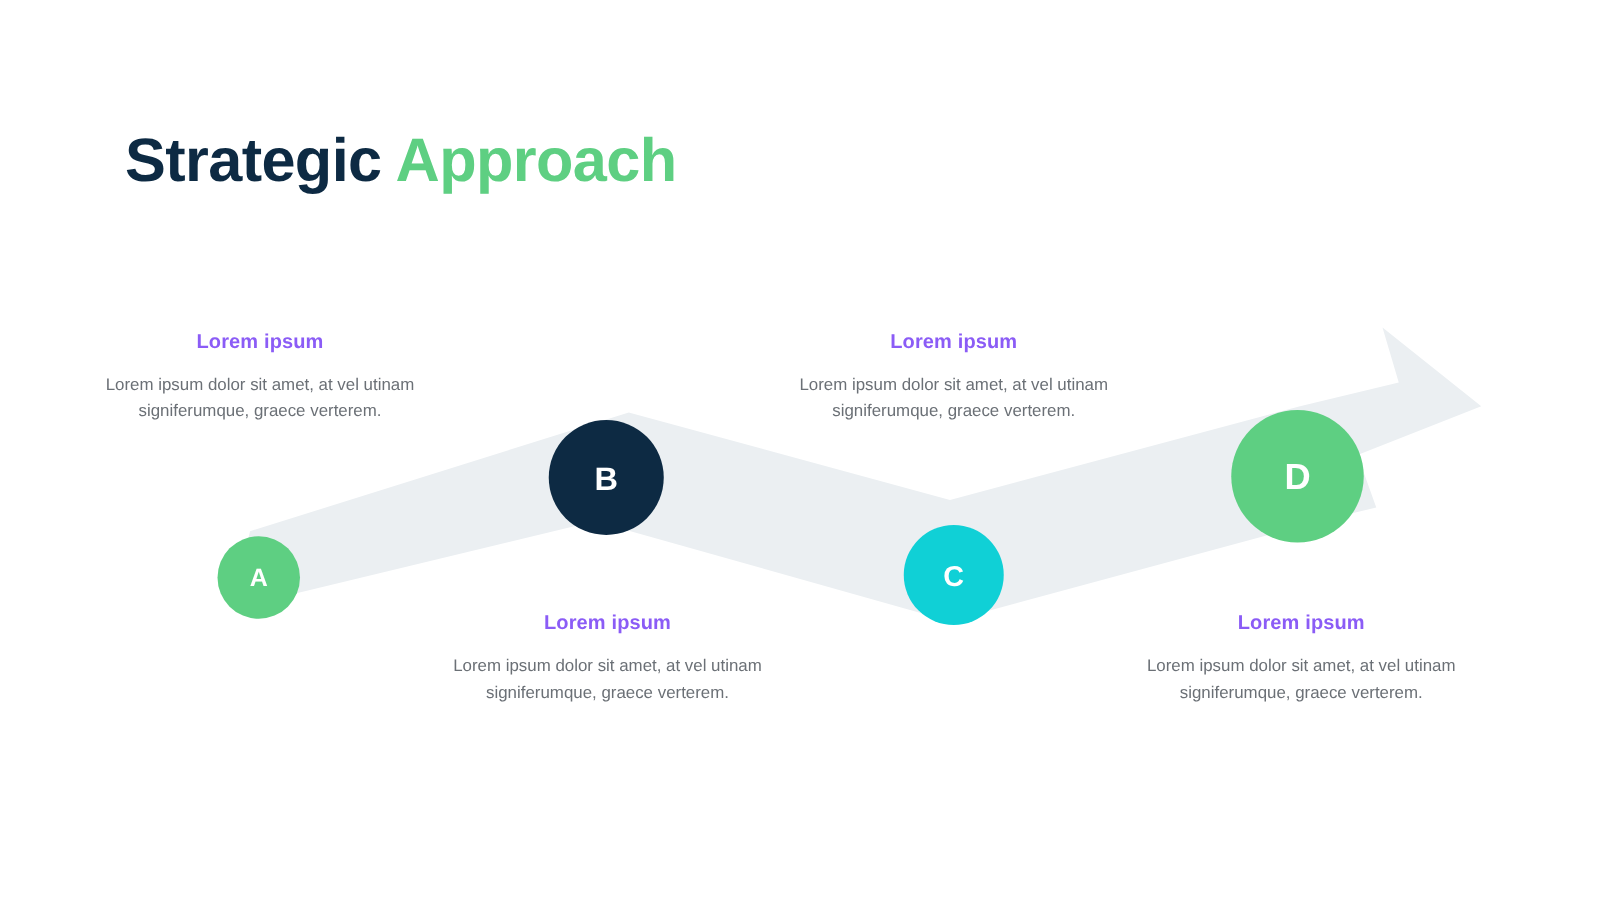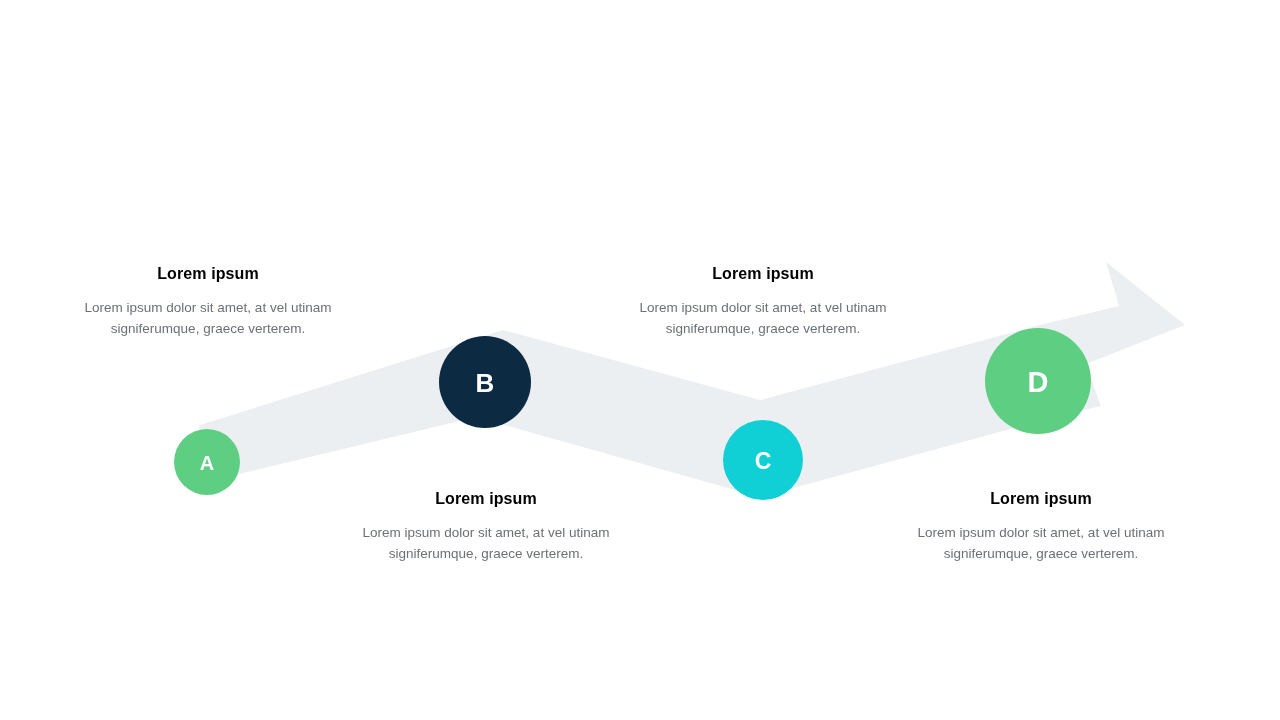--- a/index.html
+++ b/index.html
@@ -53,21 +53,21 @@
 
   
   .textblock {
     position: absolute;
     width: 260px;
     text-align: center;
   }
   .tb-heading {
     font-size: 16px;
     font-weight: bold;
-    color: #000000;
+    color: #8b5cf6;
     line-height: 22px;
     margin: 0 0 12px 0;
     letter-spacing: 0.1px;
   }
   .tb-body {
     font-size: 13.5px;
     color: #6b7076;
     line-height: 21px;
     margin: 0;
     text-align: center;
@@ -76,20 +76,24 @@
   .tb-a { left: 78px;  top: 263px; }
   .tb-b { left: 356px; top: 488px; }
   .tb-c { left: 633px; top: 263px; }
   .tb-d { left: 911px; top: 488px; }
 </style>
 </head>
 <body>
 
 <div id="slide">
 
+  <div class="title">
+    <span class="part-primary">Strategic</span>
+    <span class="part-accent">Approach</span>
+  </div>
 
   <svg id="flow" viewBox="0 0 1280 720">
 
     <g>
       <path fill="#ebeff2" d="M 186,487
                L 476,417
                L 760,497
                L 1055,417
                L 1101,406
                L 1086,364

